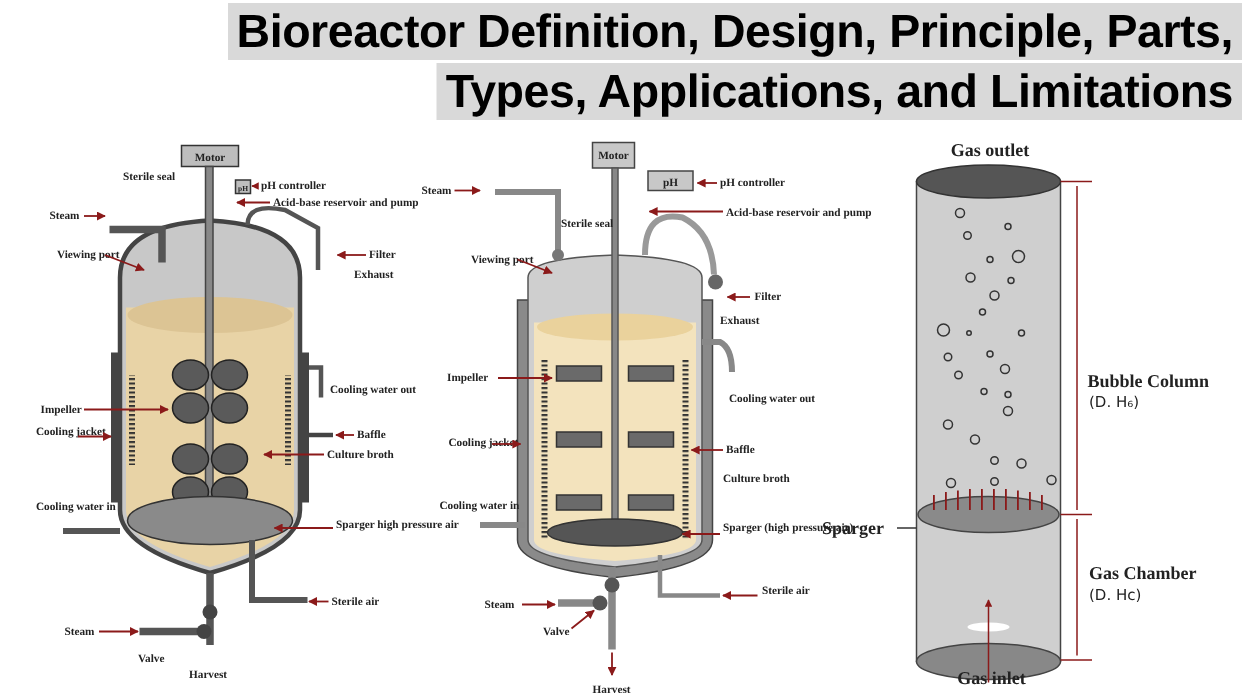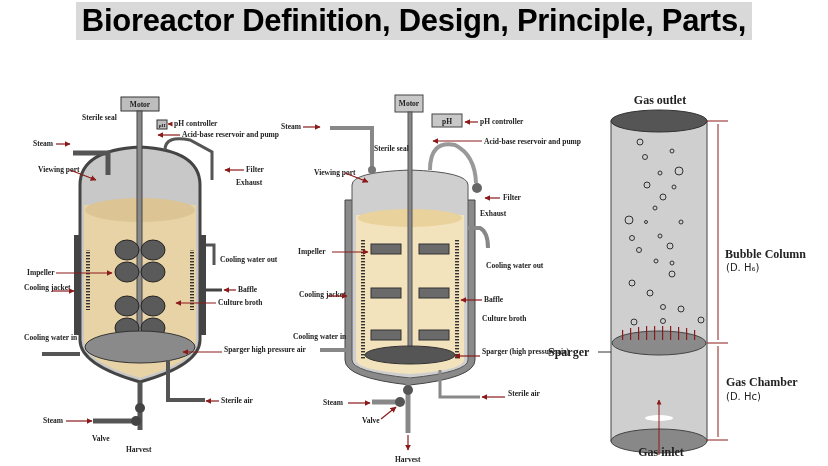--- a/index.html
+++ b/index.html
@@ -1,30 +1,31 @@
 <!DOCTYPE html>
 <html><head>
 <meta charset="utf-8">
 <style>
   html,body{margin:0;padding:0;background:#ffffff;}
   body{width:828px;height:466px;position:relative;overflow:hidden;font-family:"Liberation Serif","DejaVu Serif",serif;}
-  .title-wrap{position:absolute;left:0;top:0;width:828px;text-align:center;}
+  .title-wrap{position:absolute;left:0;top:0;width:828px;text-align:right;}
   .title-line{display:inline-block;background:#d9d9d9;font-family:"Liberation Sans","DejaVu Sans",sans-serif;font-weight:bold;color:#000;font-size:31px;line-height:38px;padding:0 6px;letter-spacing:-0.3px;}
   .title-line.l1{margin-top:2px;}
   .title-line.l2{margin-top:2px;}
   svg{position:absolute;left:0;top:0;}
   .lbl{font-family:"Liberation Serif","DejaVu Serif",serif;font-weight:bold;font-size:7.5px;fill:#222;}
   .lbl-big{font-family:"Liberation Serif","DejaVu Serif",serif;font-weight:bold;font-size:12px;fill:#222;}
   .lbl-hand{font-family:"DejaVu Sans",sans-serif;font-size:10px;fill:#222;}
 </style>
 </head>
 <body>
 
 <div class="title-wrap">
   <div class="title-line l1">Bioreactor Definition, Design, Principle, Parts,</div><br>
+  <div class="title-line l2">Types, Applications, and Limitations</div>
 </div>
 
 <svg width="828" height="466" viewBox="0 0 828 466">
   <defs>
     <marker id="ah" viewBox="0 0 10 10" refX="9" refY="5" markerWidth="5" markerHeight="5" orient="auto">
       <path d="M0,0 L10,5 L0,10 z" fill="#8b1a1a"></path>
     </marker>
     <marker id="ahd" viewBox="0 0 10 10" refX="9" refY="5" markerWidth="5" markerHeight="5" orient="auto">
       <path d="M0,0 L10,5 L0,10 z" fill="#8b1a1a"></path>
     </marker>

